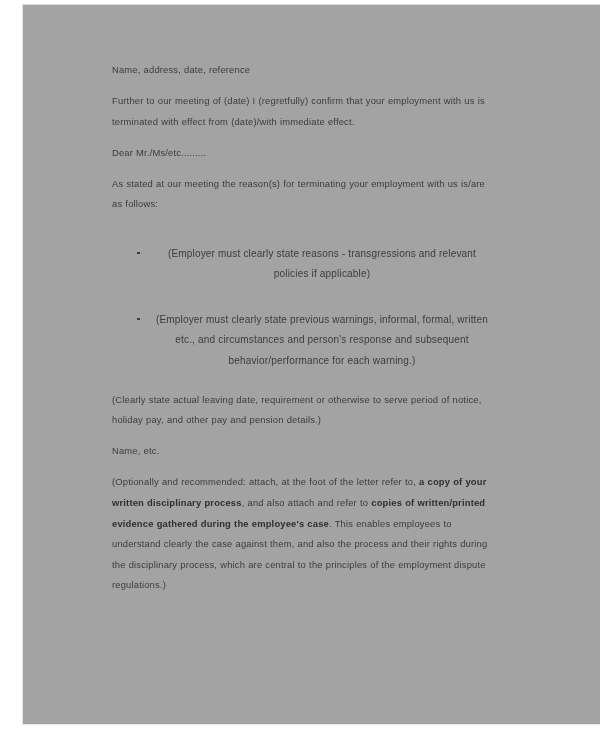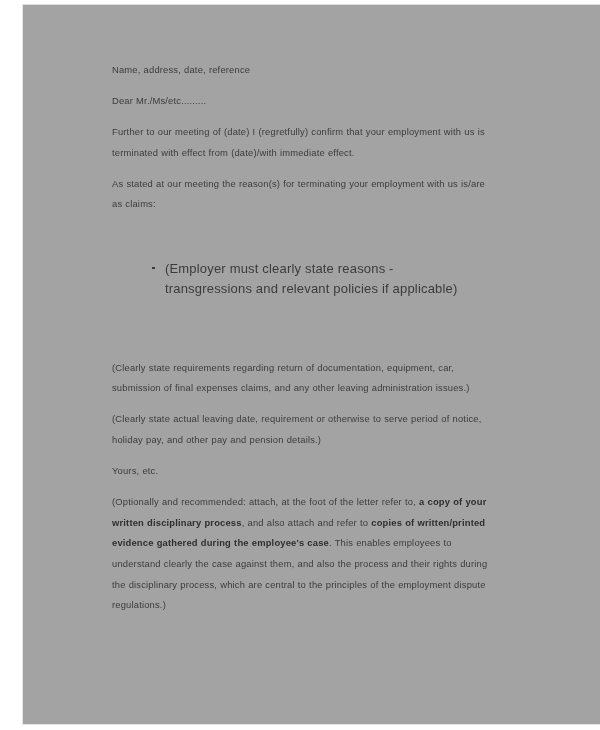--- a/index.html
+++ b/index.html
@@ -46,24 +46,25 @@
   .bullet-list {
     list-style: none;
     margin: 0;
     padding: 0;
   }
 
   .bullet-item {
     position: relative;
     padding-left: 38px;
     color: #3b3b3b;
-    font-size: 13px;
+    font-size: 10px;
     line-height: 20.6px;
     letter-spacing: 0.18px;
-    margin: 15px;
+    margin: 0;
+    text-align: center;
   }
 
   .bullet-item .dot {
     position: absolute;
     left: 25px;
     top: 8px;
     width: 2.6px;
     height: 2.6px;
     background: #3b3b3b;
   }
@@ -76,44 +77,47 @@
 </style>
 </head>
 <body>
 
 <div class="page-frame">
 
   <div class="doc-body">
 
     <p class="para">Name, address, date, reference</p>
 
+    <p class="para">Further to our meeting of (date) I (regretfully) confirm that your employment with us is terminated with effect from (date)/with immediate effect.</p>
+
     <p class="para">Dear Mr./Ms/etc.........</p>
 
-    <p class="para">Further to our meeting of (date) I (regretfully) confirm that your employment with us is terminated with effect from (date)/with immediate effect.</p>
-
-    <p class="para">As stated at our meeting the reason(s) for terminating your employment with us is/are as claims:</p>
+    <p class="para">As stated at our meeting the reason(s) for terminating your employment with us is/are as follows:</p>
 
     <div class="spacer-before-list"></div>
 
     <ul class="bullet-list">
       <li class="bullet-item">
         <span class="dot"></span>
         <span>(Employer must clearly state reasons - transgressions and relevant policies if applicable)</span>
       </li>
       <li class="spacer-between-items"></li>
+      <li class="bullet-item">
+        <span class="dot"></span>
+        <span>(Employer must clearly state previous warnings, informal, formal, written etc., and circumstances and person's response and subsequent behavior/performance for each warning.)</span>
+      </li>
     </ul>
 
     <div class="spacer-after-list"></div>
 
-    <p class="para">(Clearly state requirements regarding return of documentation, equipment, car, submission of final expenses claims, and any other leaving administration issues.)</p>
 
     <p class="para">(Clearly state actual leaving date, requirement or otherwise to serve period of notice, holiday pay, and other pay and pension details.)</p>
 
 
 
-    <p class="para">Yours, etc.</p>
+    <p class="para">Name, etc.</p>
 
 
     <p class="para" id="attachments-note"><span>(Optionally and recommended: attach, at the foot of the letter refer to, </span><span class="bold">a copy of your written disciplinary process</span><span>, and also attach and refer to </span><span class="bold">copies of written/printed evidence gathered during the employee's case</span><span>. This enables employees to understand clearly the case against them, and also the process and their rights during the disciplinary process, which are central to the principles of the employment dispute regulations.)</span></p>
 
   </div>
 
 </div>
 
 </body></html>

